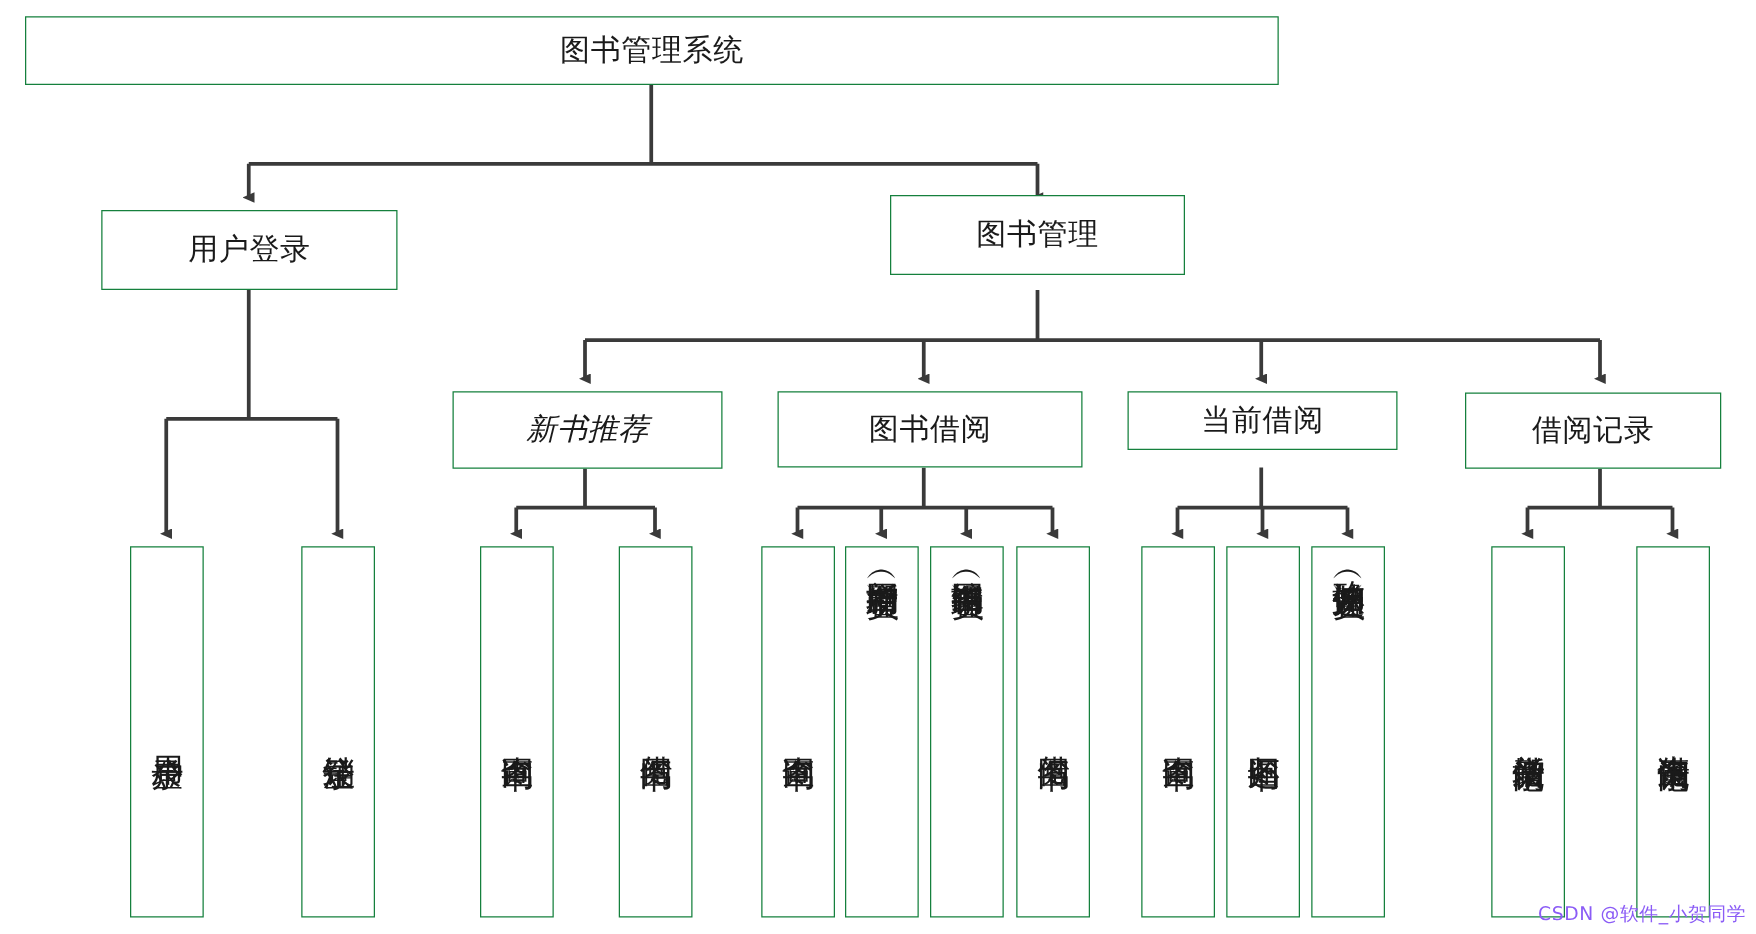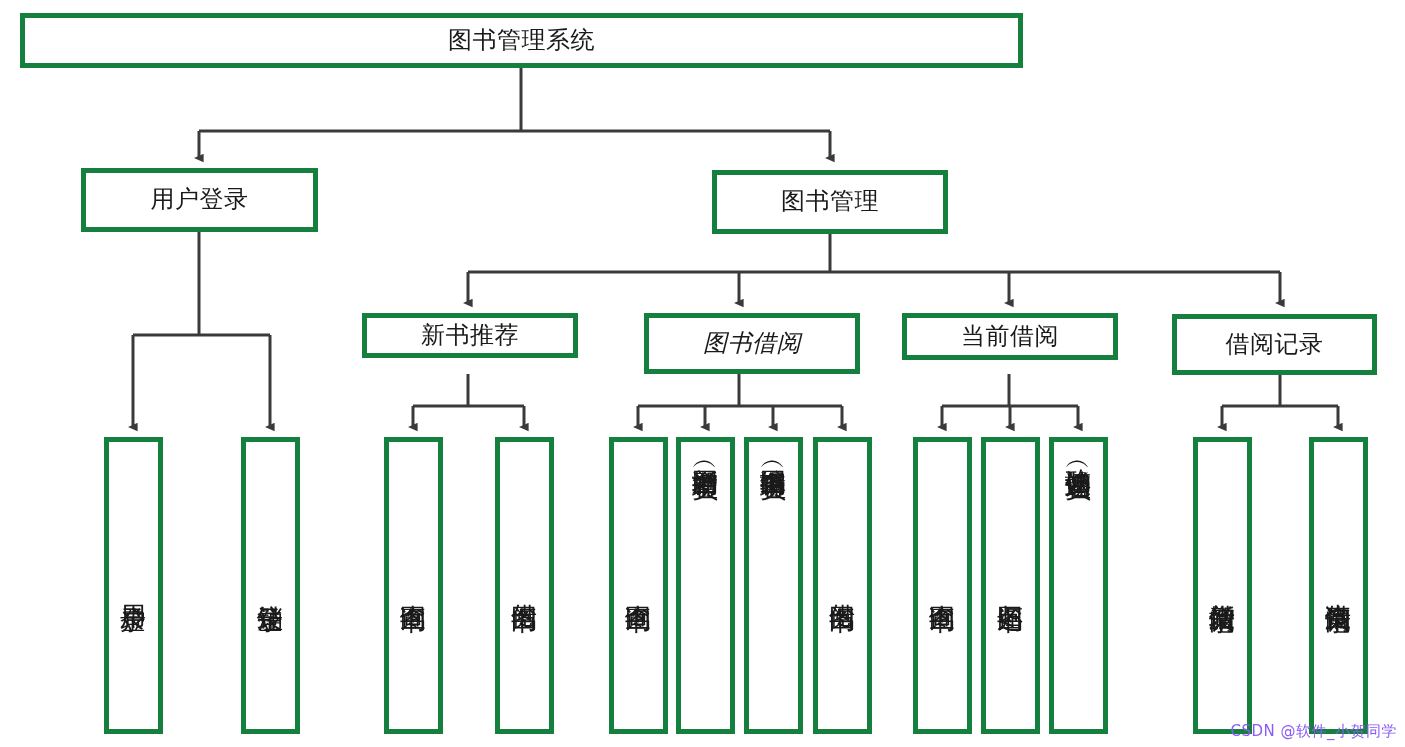--- a/index.html
+++ b/index.html
@@ -24,21 +24,21 @@
     left: 0;
     top: 0;
     width: 1405px;
     height: 747px;
     pointer-events: none;
   }
   .node {
     position: absolute;
     box-sizing: border-box;
     background: #ffffff;
-    border: 5px solid #15803d;
+    border: 1px solid #15803d;
     display: flex;
     align-items: center;
     justify-content: center;
     overflow: hidden;
   }
   .node .label {
     color: #1a1a1a;
     line-height: 1.08;
     white-space: pre;
     text-align: center;
@@ -127,28 +127,28 @@
     </g>
   </svg>
 
   <div class="node horizontal" style="left:20px; top:13px; width:1003px; height:55px;">
     <span class="label">图书管理系统</span>
   </div>
 
   <div class="node horizontal" style="left:81px; top:168px; width:237px; height:64px;">
     <span class="label">用户登录</span>
   </div>
-  <div class="node horizontal" style="left:712px; top:170px; width:236px; height:64px;">
+  <div class="node horizontal" style="left:712px; top:156px; width:236px; height:64px;">
     <span class="label">图书管理</span>
   </div>
 
-  <div class="node horizontal" style="left:362px; top:313px; width:216px; height:45px;">
+  <div class="node horizontal" style="left:362px; top:313px; width:216px; height:62px;font-style:italic;">
     <span class="label">新书推荐</span>
   </div>
-  <div class="node horizontal" style="left:644px; top:313px; width:216px; height:61px;font-style:italic;">
+  <div class="node horizontal" style="left:622px; top:313px; width:244px; height:61px;">
     <span class="label">图书借阅</span>
   </div>
   <div class="node horizontal" style="left:902px; top:313px; width:216px; height:47px;">
     <span class="label">当前借阅</span>
   </div>
   <div class="node horizontal" style="left:1172px; top:314px; width:205px; height:61px;">
     <span class="label">借阅记录</span>
   </div>
 
   <div class="node vertical centered" style="left:104px; top:437px; width:59px; height:297px;">

